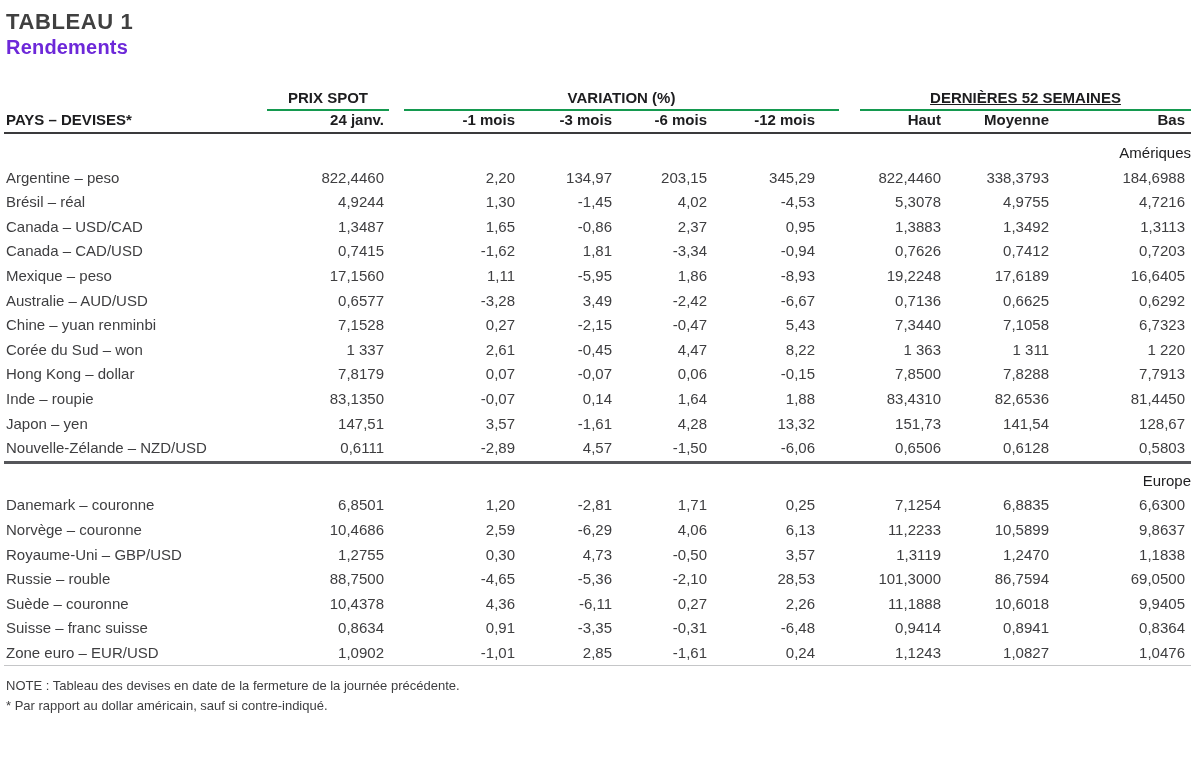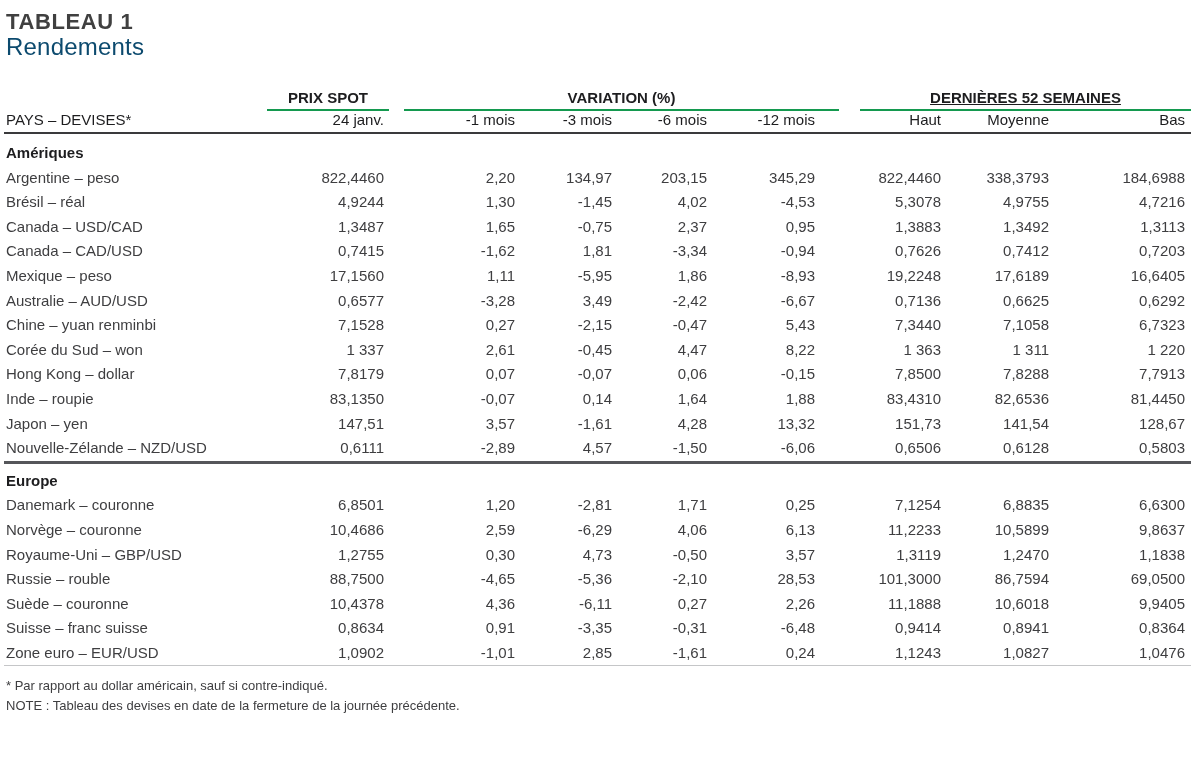--- a/index.html
+++ b/index.html
@@ -18,23 +18,23 @@
   }
   .title {
     color: #404040;
     font-size: 22px;
     font-weight: bold;
     letter-spacing: 0.6px;
     line-height: 26px;
     padding-left: 2px;
   }
   .subtitle {
-    color: #0c4a6e;
-    font-size: 24px;
-    font-weight: normal;
+    color: #6d28d9;
+    font-size: 20px;
+    font-weight: bold;
     letter-spacing: 0.2px;
     line-height: 24px;
     padding-left: 2px;
   }
   .table-wrap {
     position: relative;
     width: 1187px;
     margin-top: 18px;
   }
   
@@ -57,21 +57,21 @@
     width: 1187px;
     border-collapse: collapse;
     table-layout: fixed;
   }
   thead tr.spacer th { height: 22px; padding: 0; }
   thead tr.subhead th {
     height: 29px;
     vertical-align: bottom;
     padding: 0 6px 4px 0;
     font-size: 15px;
-    font-weight: normal;
+    font-weight: bold;
     color: #1d1d1f;
     text-align: right;
     border-bottom: 2px solid #3a3a3c;
     box-shadow: 0 1px 0 #b9babc;
     white-space: nowrap;
   }
   thead tr.subhead th.lbl {
     text-align: left;
     padding-left: 2px;
   }
@@ -82,24 +82,25 @@
     height: 24.6px;
     padding: 0;
     white-space: nowrap;
     overflow: hidden;
   }
   tbody td.lbl { text-align: left; padding-left: 2px; margin-left: 23px; }
   tbody td.num { text-align: right; padding-right: 6px; }
   tr.section-row td {
     border-top: 3px solid #55565a;
     padding-top: 5px;
-    font-weight: bold;
+    font-weight: normal;
     font-size: 15px;
     color: #1d1d1f;
     padding-left: 2px;
+    text-align: right;
   }
   tr.section-row.first td {
     border-top: none;
     padding-top: 7px;
   }
   tr.last-row td { border-bottom: 1.5px solid #c5c6c8; }
 
   .footnotes {
     margin-top: 10px;
     padding-left: 2px;
@@ -173,21 +174,21 @@
             <td class="num">4,02</td>
             <td class="num">-4,53</td>
             <td class="num">5,3078</td>
             <td class="num">4,9755</td>
             <td class="num">4,7216</td>
           </tr>
           <tr>
             <td class="lbl">Canada – USD/CAD</td>
             <td class="num">1,3487</td>
             <td class="num">1,65</td>
-            <td class="num">-0,75</td>
+            <td class="num">-0,86</td>
             <td class="num">2,37</td>
             <td class="num">0,95</td>
             <td class="num">1,3883</td>
             <td class="num">1,3492</td>
             <td class="num">1,3113</td>
           </tr>
           <tr>
             <td class="lbl">Canada – CAD/USD</td>
             <td class="num">0,7415</td>
             <td class="num">-1,62</td>
@@ -364,16 +365,16 @@
             <td class="num">0,24</td>
             <td class="num">1,1243</td>
             <td class="num">1,0827</td>
             <td class="num">1,0476</td>
           </tr>
         </tbody>
     </table>
   </div>
 
   <div class="footnotes">
+    <div class="footnote">NOTE : Tableau des devises en date de la fermeture de la journée précédente.</div>
     <div class="footnote">* Par rapport au dollar américain, sauf si contre-indiqué.</div>
-    <div class="footnote">NOTE : Tableau des devises en date de la fermeture de la journée précédente.</div>
   </div>
 </div>
 
 </body></html>

